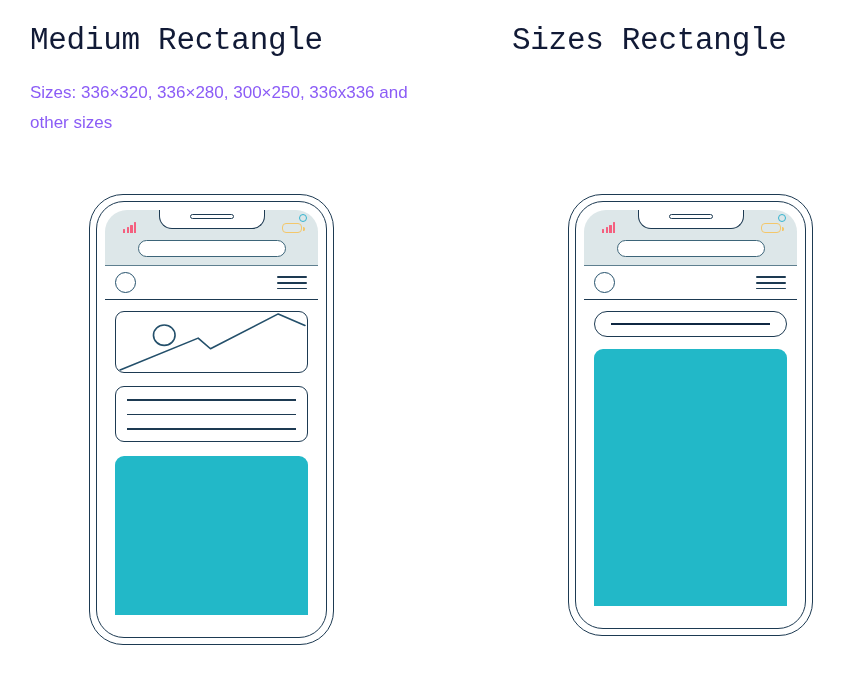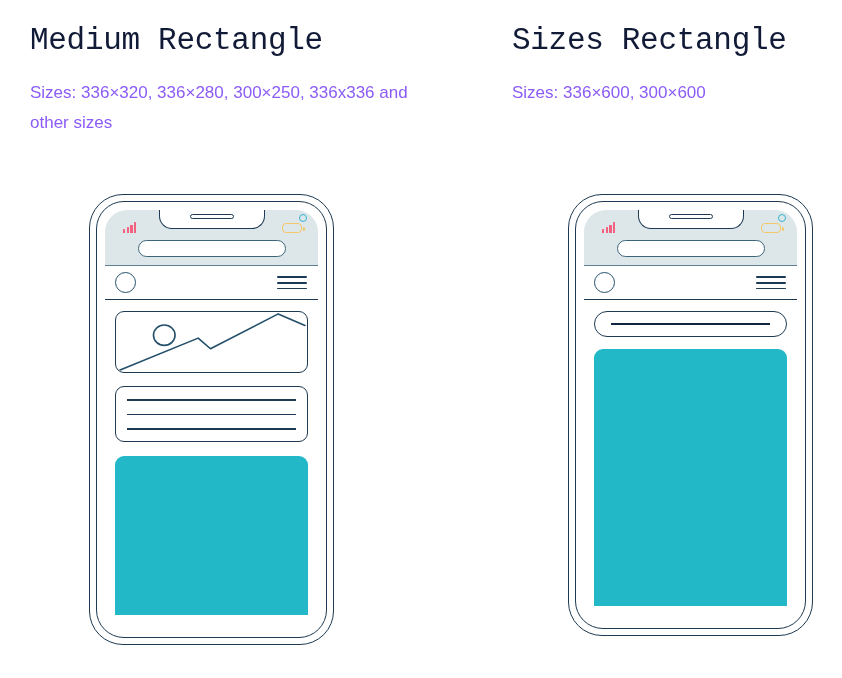--- a/index.html
+++ b/index.html
@@ -281,21 +281,20 @@
 
 <div class="page">
 
   <div class="column left">
     <h2 class="col-title">Medium Rectangle</h2>
     <p class="col-sizes">Sizes: 336×320, 336×280, 300×250, 336x336 and other sizes</p>
   </div>
 
   <div class="column right">
     <h2 class="col-title">Sizes Rectangle</h2>
-    <p class="col-sizes">Sizes: 336×600, 300×600</p>
   </div>
 
   <div class="phone" id="phone-medium">
     <div class="phone-inner">
       <div class="screen">
 
         <div class="status-band" style="background: rgb(221, 231, 233);">
           <div class="notch">
             <div class="notch-speaker"></div>
           </div>

